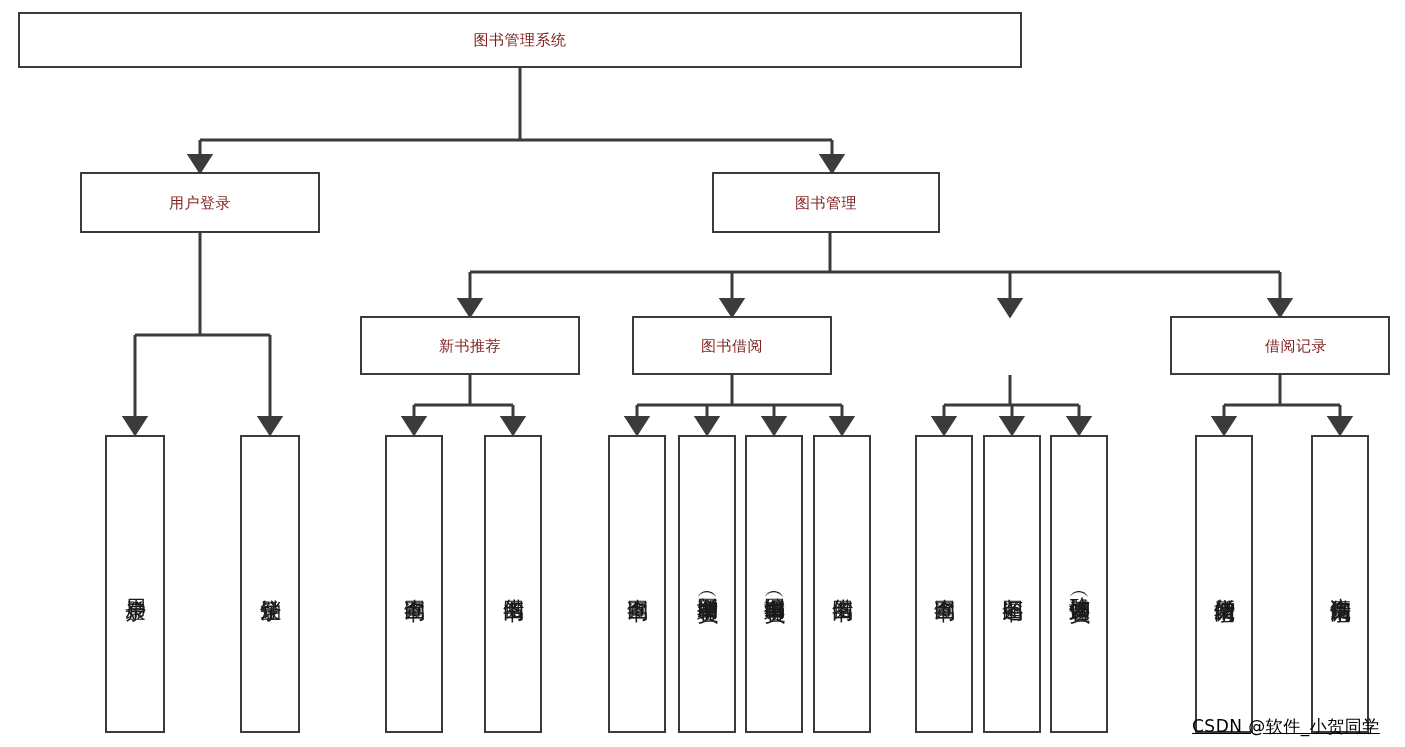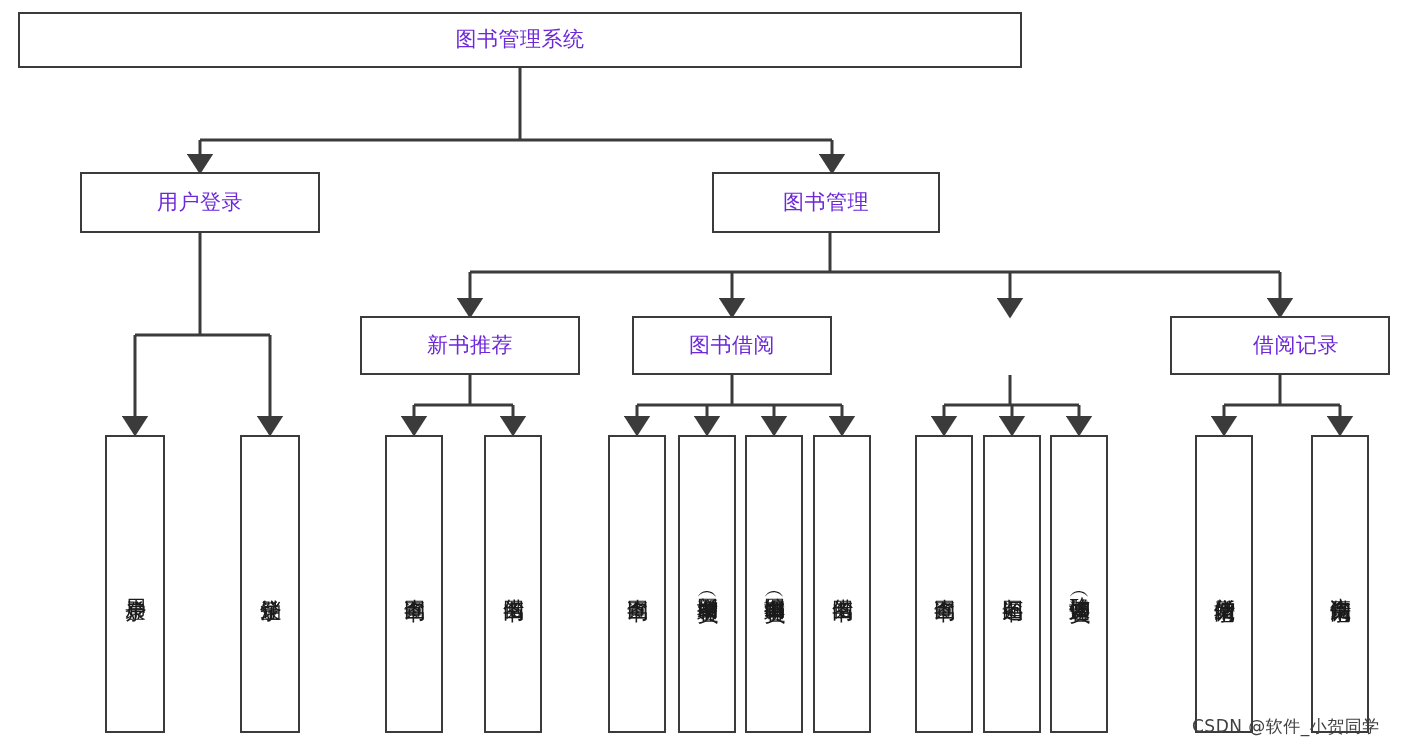--- a/index.html
+++ b/index.html
@@ -30,42 +30,43 @@
     position: absolute;
     box-sizing: border-box;
     background: #ffffff;
     border: 2px solid #3b3b3b;
     display: flex;
     align-items: center;
     justify-content: center;
     overflow: hidden;
   }
   .node-label-h {
-    font-size: 21px;
-    color: #6d28d9;
+    font-size: 15px;
+    color: #7f1d1d;
     line-height: 1.2;
     white-space: nowrap;
     letter-spacing: 0.5px;
   }
   .node-label-v {
     font-size: 21px;
     color: #1b1b1b;
     writing-mode: vertical-rl;
     text-orientation: upright;
     line-height: 1.32;
     letter-spacing: 1px;
     white-space: nowrap;
     display: block;
   }
   .watermark {
     position: absolute;
     font-size: 17px;
-    color: #404040;
+    color: #000000;
     white-space: nowrap;
     letter-spacing: 0.5px;
+    text-decoration: underline;
   }
 </style>
 </head>
 <body>
 
 <div id="diagram-root">
 
   <svg class="connector-layer" viewBox="0 0 1405 747" xmlns="http://www.w3.org/2000/svg">
     <defs>
       <marker id="arrowhead" markerWidth="9" markerHeight="9" refX="1.5" refY="4.5" orient="auto" markerUnits="strokeWidth">

